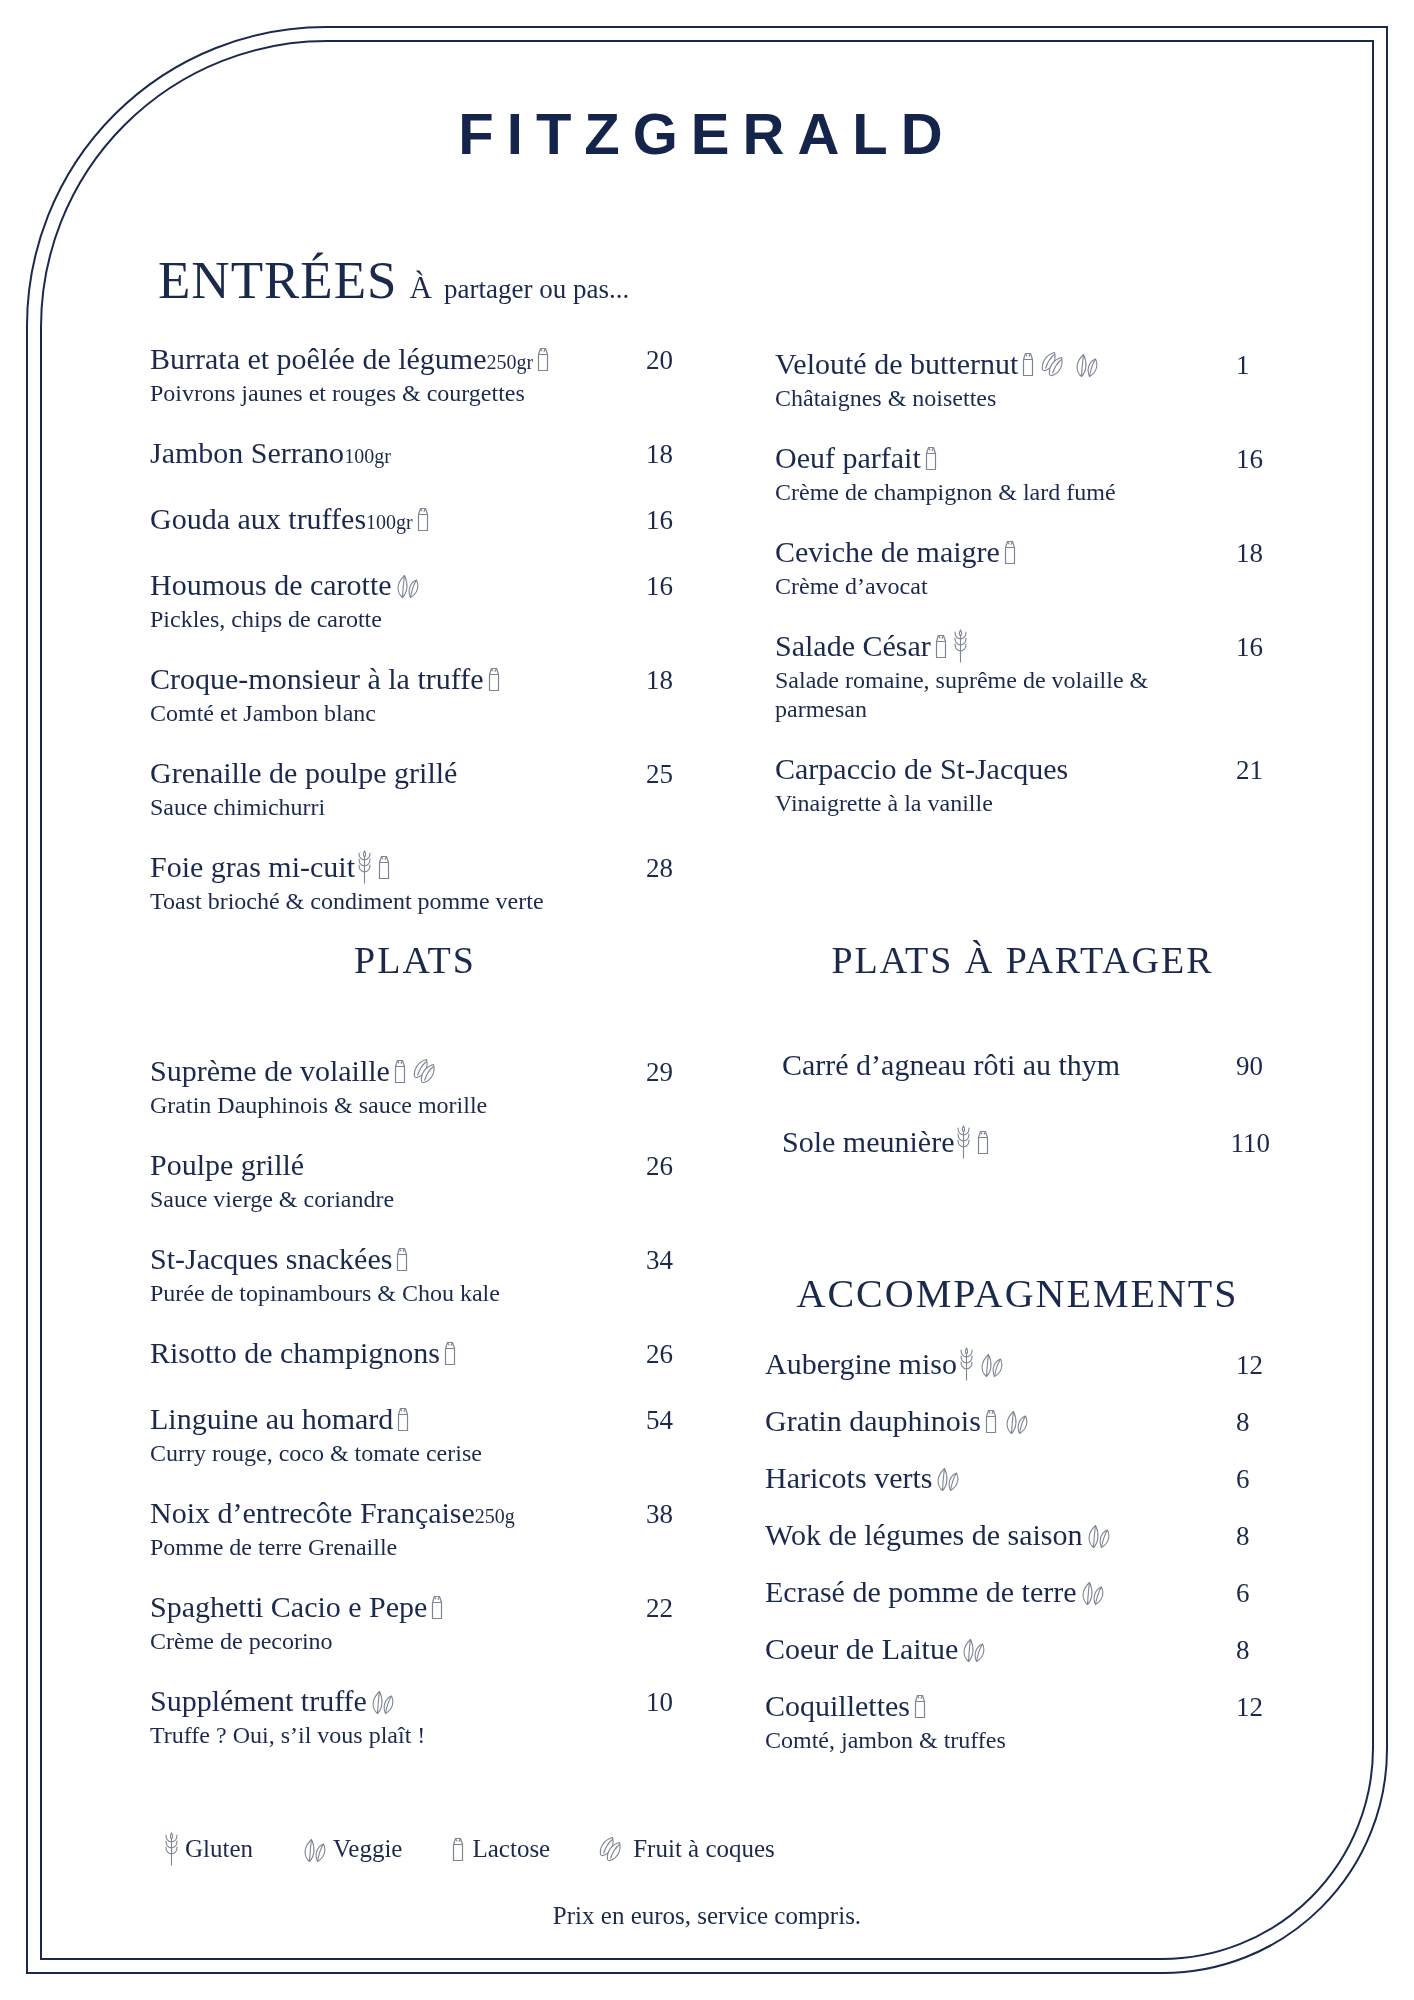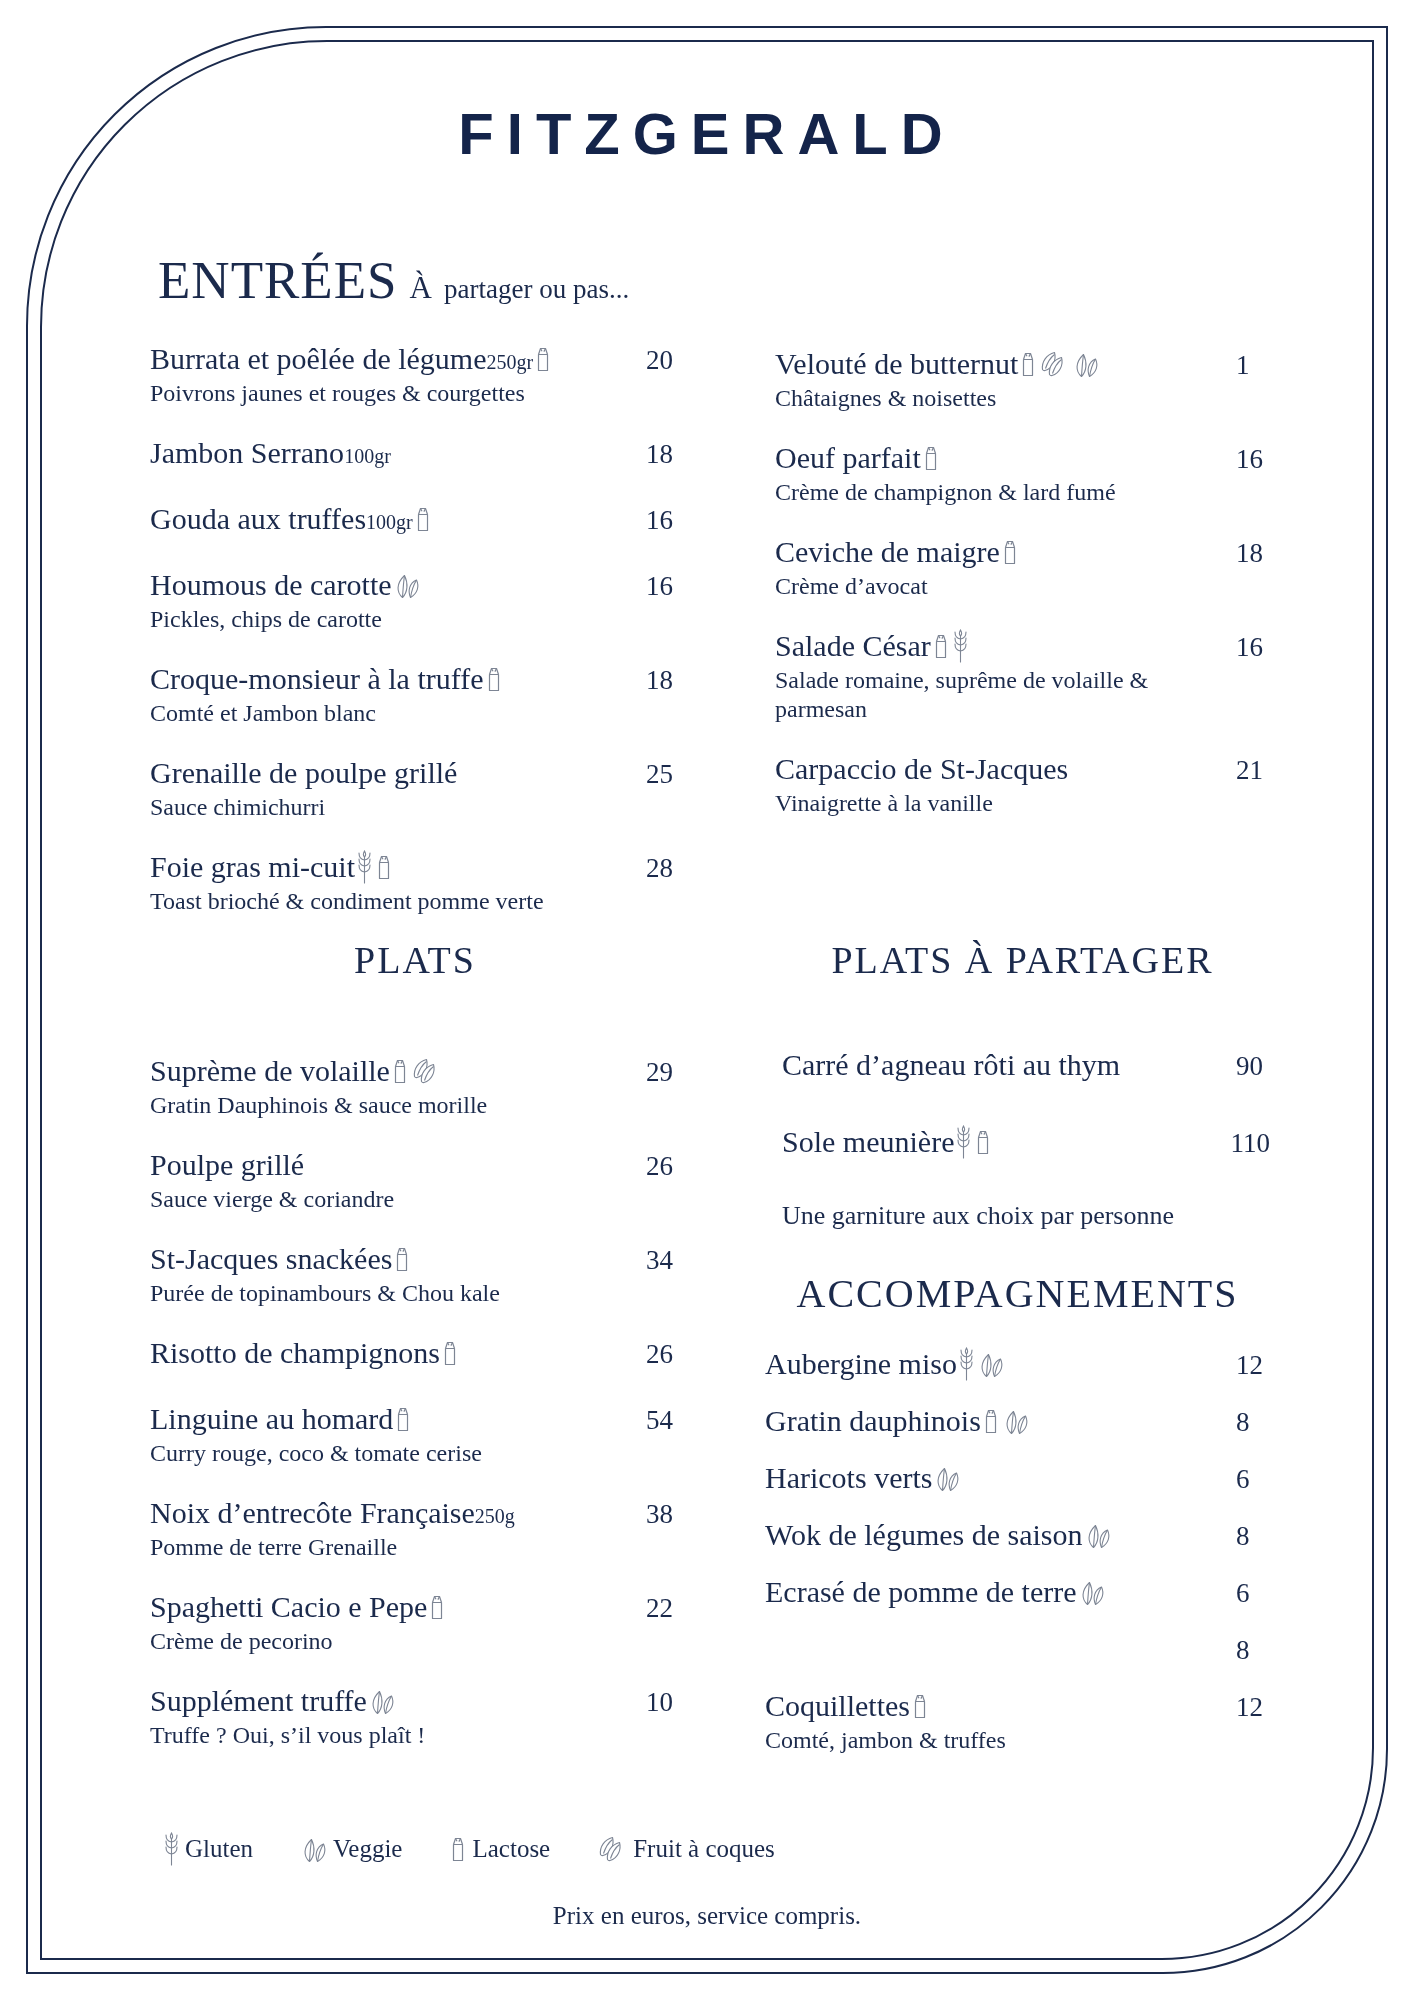--- a/index.html
+++ b/index.html
@@ -447,21 +447,20 @@
                   <path d="M5.5 10.5h9v16h-9z"></path>
                   <path d="M5.5 10.5 7.5 4.5h5l2 6"></path>
                   <path d="M12.5 4.5 10.9 7.6M7.5 4.5 9 7.3"></path>
                 </svg>
               </span>
             </div>
           </div>
           <span class="item-price">110</span>
         </div>
       </div>
-    <div class="list-note">Une garniture aux choix par personne</div>
   </div>
 
   <div class="sec-title t-accomp">ACCOMPAGNEMENTS</div>
   <div class="menu-list l-accomp">
       <div class="menu-item">
         <div class="item-text">
           <div class="item-line">
             <span class="item-name">Aubergine miso</span>
             <span class="item-icon">
               <svg class="gi" width="19" height="34" viewBox="0 0 19 34" fill="none" stroke="currentColor" stroke-width="1.1" stroke-linecap="round">
@@ -552,20 +551,33 @@
                 <path d="M10.5 25.5c.5-8 1-15 2-22"></path>
                 <path d="M18.5 25.5c7-4 9-11 6-17.5-7 3-9 11-6 17.5z"></path>
                 <path d="M18.5 25.5c1-6 3-12.5 6-17.5"></path>
               </svg>
             </span>
           </div>
         </div>
         <span class="item-price">6</span>
       </div>
       <div class="menu-item">
+        <div class="item-text">
+          <div class="item-line">
+            <span class="item-name">Coeur de Laitue</span>
+            <span class="item-icon">
+              <svg class="gi" width="30" height="27" viewBox="0 0 30 27" fill="none" stroke="currentColor" stroke-width="1.1" stroke-linejoin="round">
+                <path d="M10.5 25.5C4.5 20.5 4 11.5 12.5 3.5c4 8 3 17-2 22z"></path>
+                <path d="M10.5 25.5c.5-8 1-15 2-22"></path>
+                <path d="M18.5 25.5c7-4 9-11 6-17.5-7 3-9 11-6 17.5z"></path>
+                <path d="M18.5 25.5c1-6 3-12.5 6-17.5"></path>
+              </svg>
+            </span>
+          </div>
+        </div>
         <span class="item-price">8</span>
       </div>
       <div class="menu-item">
         <div class="item-text">
           <div class="item-line">
             <span class="item-name">Coquillettes</span>
             <span class="item-icon">
               <svg class="gi" width="20" height="30" viewBox="0 0 20 30" fill="none" stroke="currentColor" stroke-width="1.2" stroke-linejoin="round">
                 <path d="M5.5 10.5h9v16h-9z"></path>
                 <path d="M5.5 10.5 7.5 4.5h5l2 6"></path>

